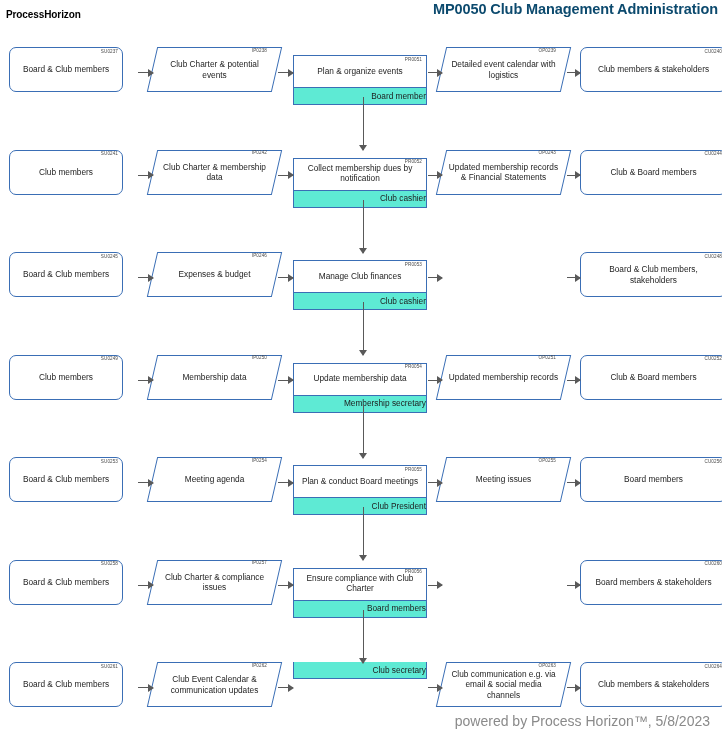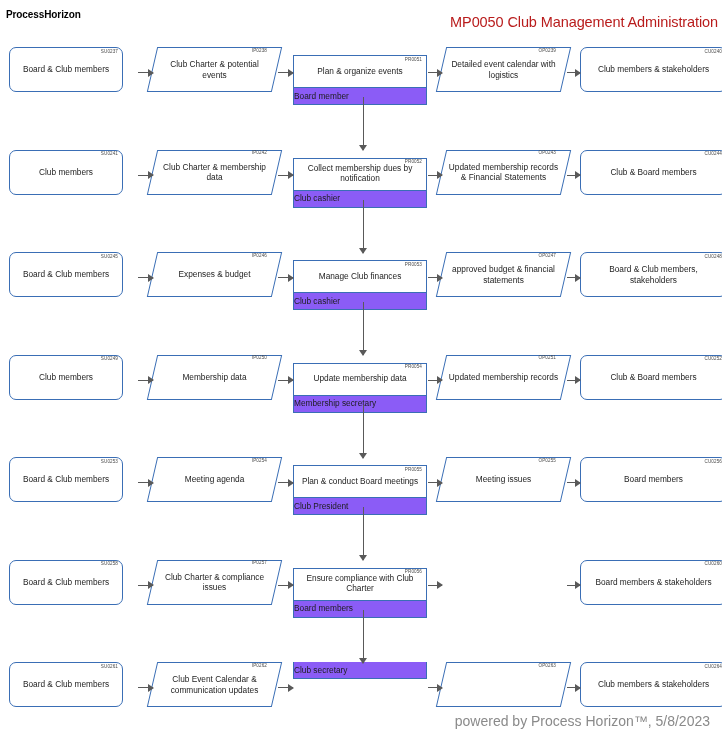--- a/index.html
+++ b/index.html
@@ -24,25 +24,25 @@
   .brand {
     position: absolute;
     left: 6px; top: 9px;
     font-size: 10px;
     font-weight: bold;
     letter-spacing: -0.1px;
     color: #000;
   }
   .doc-title {
     position: absolute;
-    right: 4px; top: 14px;
+    right: 4px; top: 1px;
     font-size: 14.5px;
-    font-weight: normal;
+    font-weight: bold;
     letter-spacing: -0.1px;
-    color: #b91c1c;
+    color: #0c4a6e;
     white-space: nowrap;
   }
 
   
   .chart {
     position: absolute;
     top: 38px; left: 0;
     width: 722px;
   }
 
@@ -136,24 +136,24 @@
     font-size: 8.3px;
     line-height: 1.2;
     padding: 0 4px;
     margin-top: 8px;
   }
   .proc-bottom {
     position: relative;
     height: 17px;
     border: 1.3px solid #3a6eb5;
     border-top: none;
-    background: #8b5cf6;
+    background: #5eead4;
     display: flex;
     align-items: center;
-    justify-content: flex-start;
+    justify-content: flex-end;
     text-align: center;
     font-size: 8.3px;
     line-height: 1;
   }
   .n-process .code {
     position: absolute;
     top: 1.5px; right: 4px;
     font-size: 4.6px;
     color: #4a4a4a;
     line-height: 1;
@@ -367,25 +367,20 @@
       <div class="proc-bottom">
         <span>Club cashier</span>
       </div>
     </div>
 
     <div class="h-arrow a3">
       <div class="shaft"></div>
         <div class="head"></div>
     </div>
 
-    <div class="node n-output">
-      <div class="skew-bg"></div>
-      <span class="code">OP0247</span>
-      <span class="label">approved budget &amp; financial statements</span>
-    </div>
 
     <div class="h-arrow a4">
       <div class="shaft"></div>
         <div class="head"></div>
     </div>
 
     <div class="node n-customer">
       <span class="code">CU0248</span>
       <span class="label">Board &amp; Club members, stakeholders</span>
     </div>
@@ -573,20 +568,21 @@
     </div>
 
     <div class="h-arrow a3">
       <div class="shaft"></div>
         <div class="head"></div>
     </div>
 
     <div class="node n-output">
       <div class="skew-bg"></div>
       <span class="code">OP0263</span>
+      <span class="label">Club communication e.g. via email &amp; social media channels</span>
     </div>
 
     <div class="h-arrow a4">
       <div class="shaft"></div>
         <div class="head"></div>
     </div>
 
     <div class="node n-customer">
       <span class="code">CU0264</span>
       <span class="label">Club members &amp; stakeholders</span>

